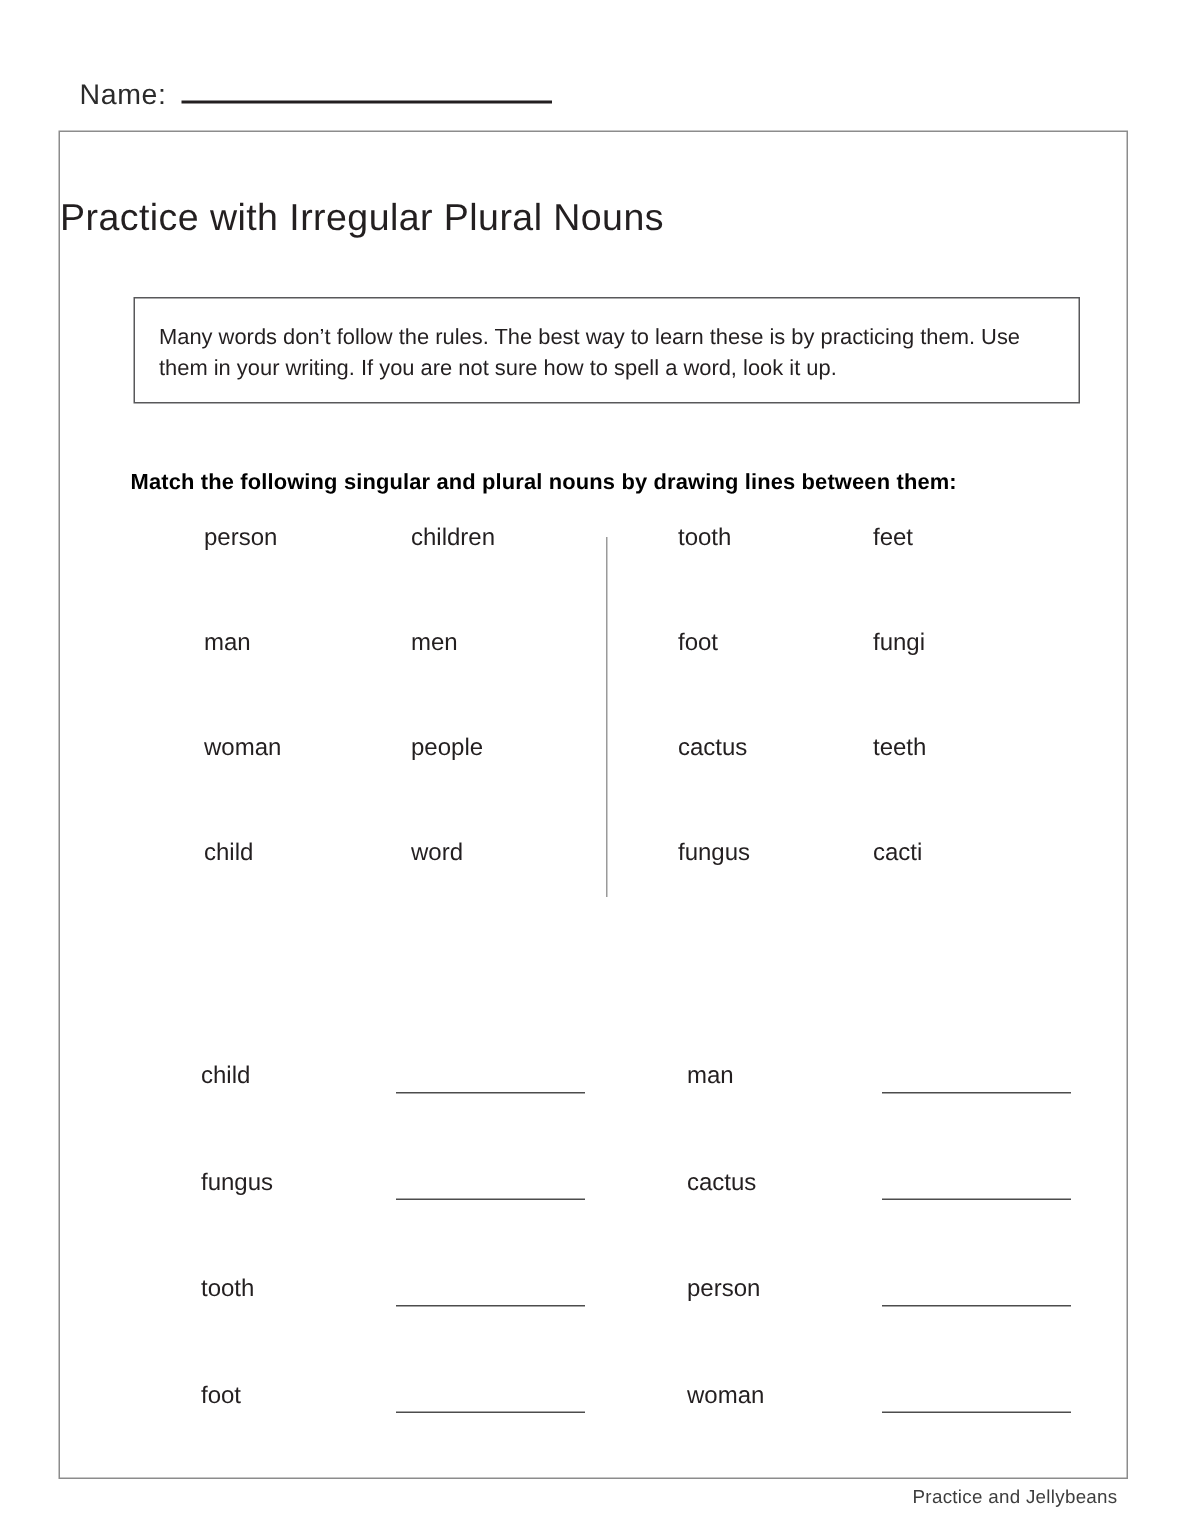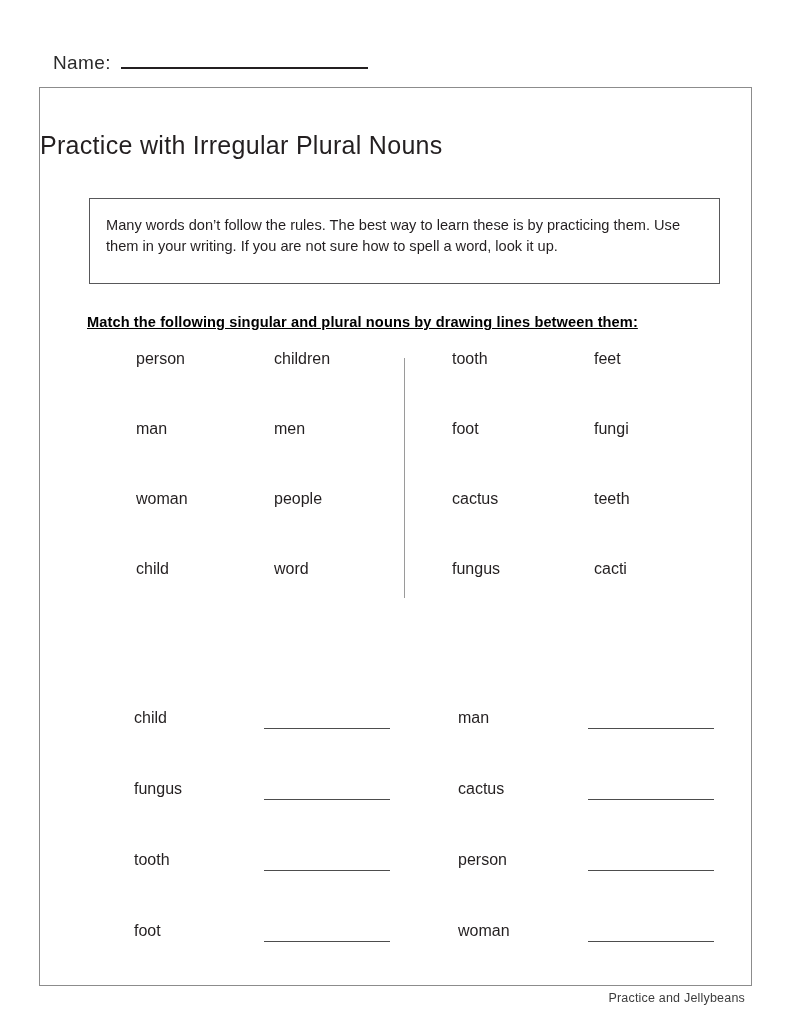--- a/index.html
+++ b/index.html
@@ -67,21 +67,21 @@
     letter-spacing: 0.3px;
     color: #231f20;
   }
 
   
   .note-box {
     position: absolute;
     left: 49px;
     top: 110px;
     width: 631px;
-    height: 86px;
+    height: 71px;
     border: 1px solid #58585a;
     box-sizing: border-box;
   }
   .note-text {
     position: absolute;
     left: 16px;
     top: 16px;
     width: 600px;
     font-size: 14.6px;
     line-height: 21px;
@@ -89,21 +89,20 @@
   }
 
   
   .section-heading {
     position: absolute;
     font-size: 14.6px;
     font-weight: bold;
     color: #000;
     letter-spacing: 0.1px;
     white-space: nowrap;
-    text-decoration: underline;
   }
   .heading-match { left: 47px; top: 226px; }
   .heading-write { left: 47px; top: 569px; }
 
   
   .match-area {
     position: absolute;
     left: 0;
     top: 262px;
     width: 713px;
@@ -127,21 +126,21 @@
   }
   .match-word {
     position: absolute;
     font-size: 16px;
     color: #231f20;
     white-space: nowrap;
     top: 0;
   }
   .match-singular { left: 38px; }
   .group-left .match-plural  { left: 176px; }
-  .group-right .match-plural { left: 168px; margin-left: 12px; }
+  .group-right .match-plural { left: 168px; }
 
   
   .write-area {
     position: absolute;
     left: 0;
     top: 621px;
     width: 713px;
     height: 260px;
   }
   .write-group { position: absolute; top: 0; width: 340px; }

